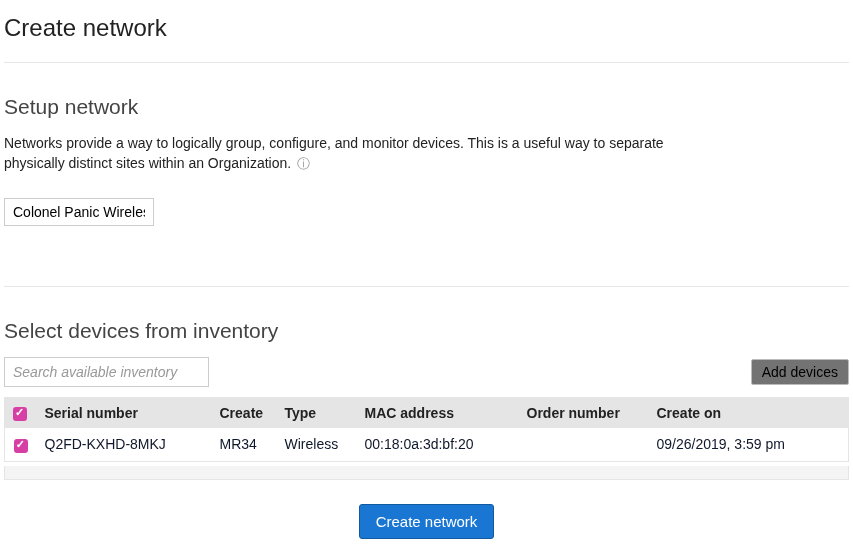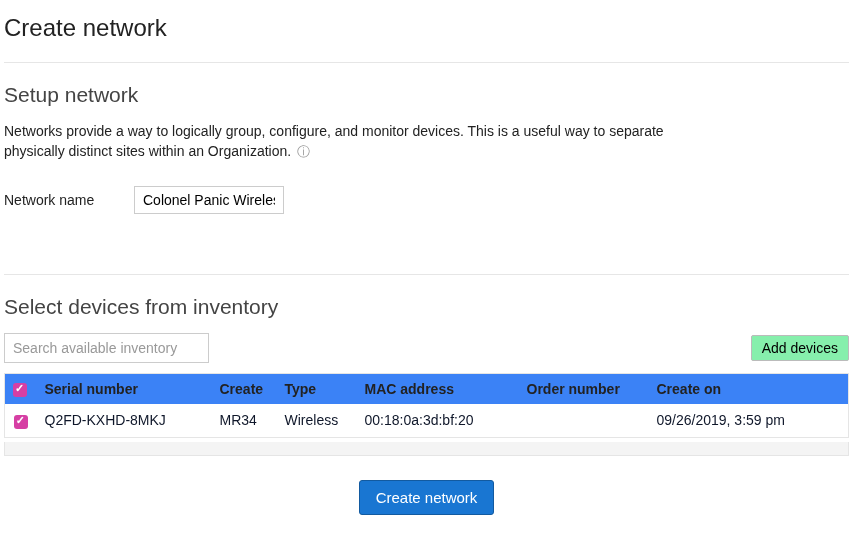--- a/index.html
+++ b/index.html
@@ -12,21 +12,21 @@
       padding: 8px 4px 20px 4px;
     }
     .page-title {
       font-size: 24px;
       font-weight: 400;
       color: #222;
       margin: 6px 0 20px 0;
     }
     .section {
       border-top: 1px solid #e6e6e6;
-      padding-top: 20px;
+      padding-top: 32px;
       margin-top: 10px;
     }
     .section-heading {
       font-size: 21px;
       font-weight: 400;
       color: #444;
       margin-bottom: 14px;
     }
     .section-desc {
       font-size: 14px;
@@ -70,39 +70,40 @@
       align-items: center;
       margin-bottom: 10px;
     }
     .search-input {
       border: 1px solid #ccc;
       padding: 6px 8px;
       font-size: 14px;
       width: 205px;
       color: #a21caf;
       font-family: inherit;
+      font-style: italic;
     }
     .search-input::placeholder { color: #999; }
     .add-devices-btn {
       border: 1px solid #bbb;
-      background: #86efac;
+      background: #737373;
       padding: 4px 10px;
       font-size: 14px;
       cursor: pointer;
       border-radius: 2px;
       font-family: inherit;
     }
     .device-table {
       width: 100%;
       border-collapse: collapse;
       border: 1px solid #e5e5e5;
       margin-bottom: 4px;
     }
     .device-table thead tr {
-      background: #3b82f6;
+      background: #e5e5e5;
     }
     .device-table th {
       text-align: left;
       font-weight: 700;
       font-size: 14px;
       padding: 7px 8px;
       color: #222;
     }
     .device-table td {
       padding: 8px 8px;
@@ -158,21 +159,20 @@
 
 <h1 class="page-title">Create network</h1>
 
 <div class="section">
   <h2 class="section-heading">Setup network</h2>
   <p class="section-desc">
     <span>Networks provide a way to logically group, configure, and monitor devices. This is a useful way to separate physically distinct sites within an Organization.</span>
     <span class="info-icon">ⓘ</span>
   </p>
   <div class="form-row">
-    <label class="form-label">Network name</label>
     <input type="text" class="text-input" value="Colonel Panic Wireless" style="">
   </div>
 </div>
 
 <div class="section">
   <h2 class="section-heading">Select devices from inventory</h2>
 
   <div class="inventory-toolbar">
     <input type="text" class="search-input" placeholder="Search available inventory" style="">
     <button class="add-devices-btn">Add devices</button>

